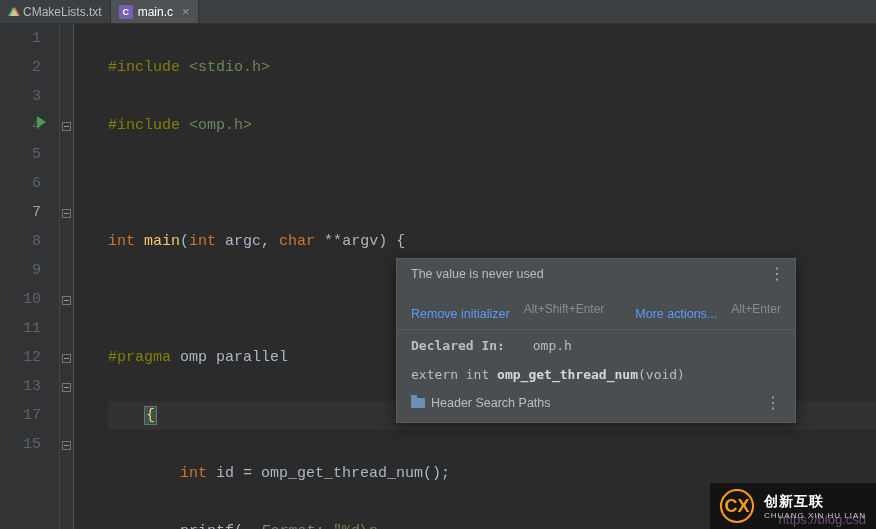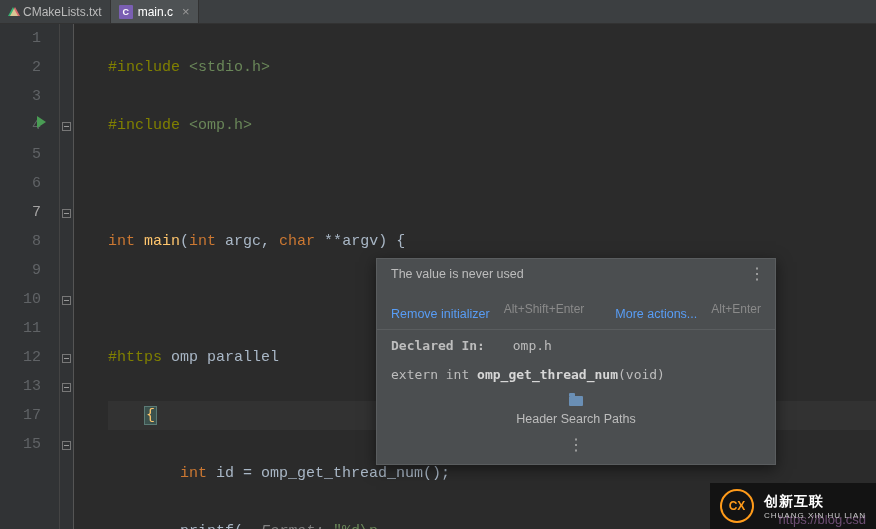--- a/index.html
+++ b/index.html
@@ -98,21 +98,21 @@
 .code .line { height: 29px; }
 .kw { color: #cc7832; }
 .str { color: #6a8759; }
 .pp { color: #808000; }
 .fn { color: #ffc66d; }
 .muted { color: #808080; font-style: italic; }
 .hl-line { background: #323232; }
 .hl-brace { background: #3b514d; border: 1px solid #5b7b76; padding: 0 1px; color: #ffc66d; }
 .tooltip {
   position: absolute;
-  left: 376px; top: 258px;
+  left: 396px; top: 258px;
   width: 400px;
   background: #4b4e50;
   border: 1px solid #5a5d5f;
   box-shadow: 0 4px 14px rgba(0,0,0,0.5);
   font-family: "Segoe UI", Arial, sans-serif;
   font-size: 12.5px;
   color: #bdbdbd;
   z-index: 10;
 }
 .tooltip .row {
@@ -129,42 +129,41 @@
 }
 .tooltip .decl {
   font-family: Consolas, monospace; font-size: 13px;
   padding: 6px 14px 10px;
 }
 .tooltip .decl b { color: #d6d6d6; font-weight: bold; }
 .tooltip .hsp {
   display: flex; align-items: center; gap: 6px;
   padding: 4px 14px 12px;
   color: #bdbdbd;
-  flex-direction: column;
 }
 .icon-folder {
   width: 14px; height: 10px; background: #6a8fb5;
   position: relative; border-radius: 1px;
 }
 .icon-folder::before {
   content: ""; position: absolute; left: 0; top: -3px;
   width: 6px; height: 3px; background: #6a8fb5; border-radius: 1px 1px 0 0;
 }
 .watermark {
   position: absolute; right: 0; bottom: 0;
   display: flex; align-items: center; gap: 10px;
   background: rgba(0,0,0,0.55);
   padding: 6px 10px;
   z-index: 20;
 }
 .wm-logo {
   width: 34px; height: 34px; border-radius: 50%;
   border: 2px solid #ff9b1a;
   display: flex; align-items: center; justify-content: center;
-  color: #ff9b1a; font-weight: bold; font-size: 12px;
+  color: #ff9b1a; font-weight: bold; font-size: 18px;
 }
 .wm-text { color: #fff; }
 .wm-text .big { font-size: 14px; font-weight: bold; letter-spacing: 1px; }
 .wm-text .small { font-size: 8px; letter-spacing: 1px; color: #ccc; }
 .wm-url {
   position: absolute; right: 10px; bottom: 2px;
   color: #f0abfc; font-size: 13px;
 }
 </style>
 </head>
@@ -208,21 +207,21 @@
     <div class="fold-mark" style="top:330px"></div>
     <div class="fold-mark" style="top:359px"></div>
     <div class="fold-mark" style="top:417px"></div>
   </div>
   <div class="code">
 <div class="line"><span class="pp">#include </span><span class="str">&lt;stdio.h&gt;</span></div>
 <div class="line"><span class="pp">#include </span><span class="str">&lt;omp.h&gt;</span></div>
 <div class="line"></div>
 <div class="line"><span class="kw">int </span><span class="fn">main</span><span>(</span><span class="kw">int </span><span>argc</span><span>, </span><span class="kw">char </span><span>**</span><span>argv</span><span>) {</span></div>
 <div class="line"></div>
-<div class="line"><span class="pp">#https </span><span>omp parallel</span></div>
+<div class="line"><span class="pp">#pragma </span><span>omp parallel</span></div>
 <div class="line hl-line">    <span class="hl-brace">{</span></div>
 <div class="line">        <span class="kw">int </span><span>id</span><span> = </span><span>omp_get_thread_num</span><span>();</span></div>
 <div class="line">        <span>printf</span><span>( </span><span class="muted">_Format:</span><span class="str"> "%d\n</span></div>
 
 
 
 
 
 
   </div>

